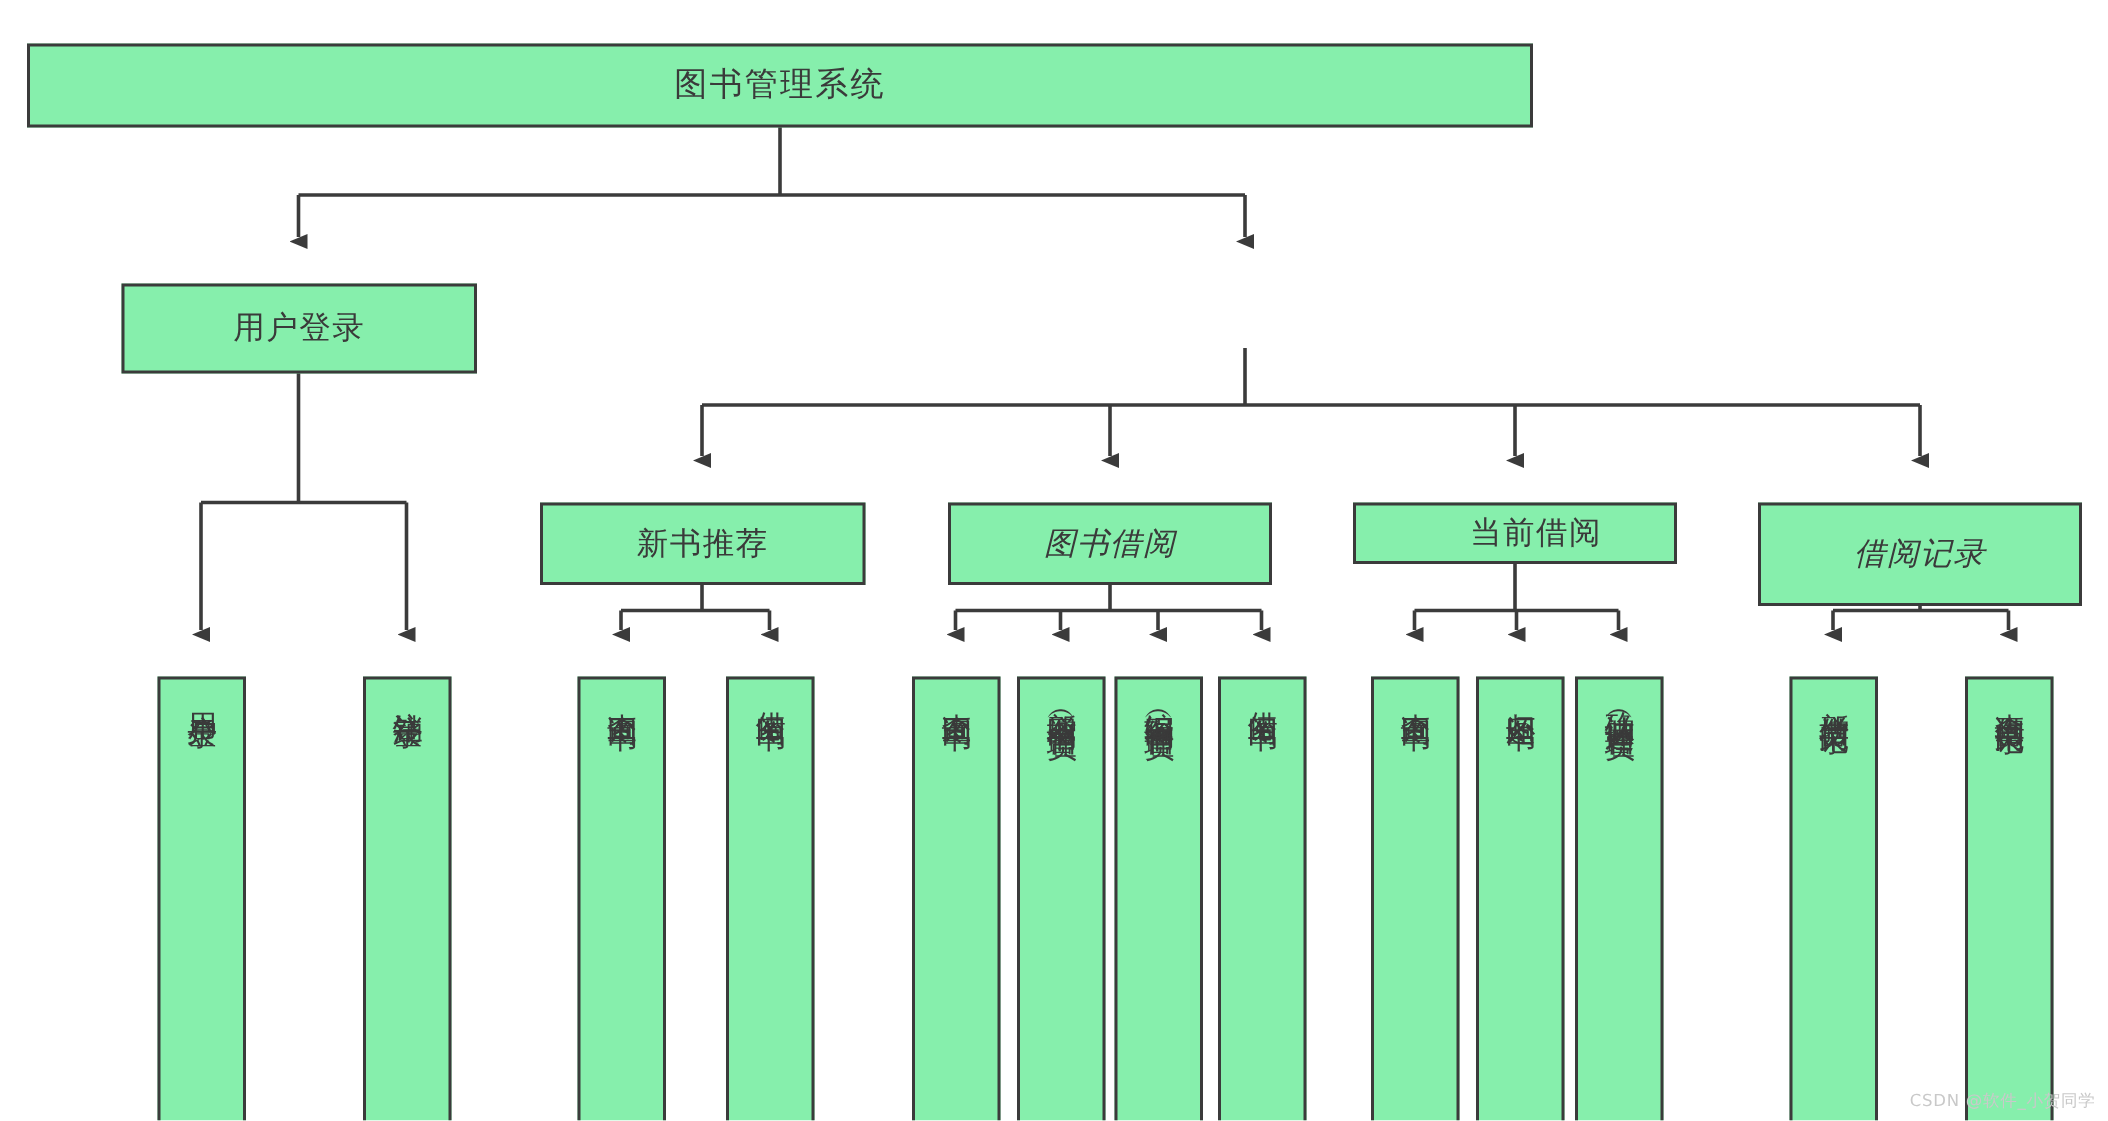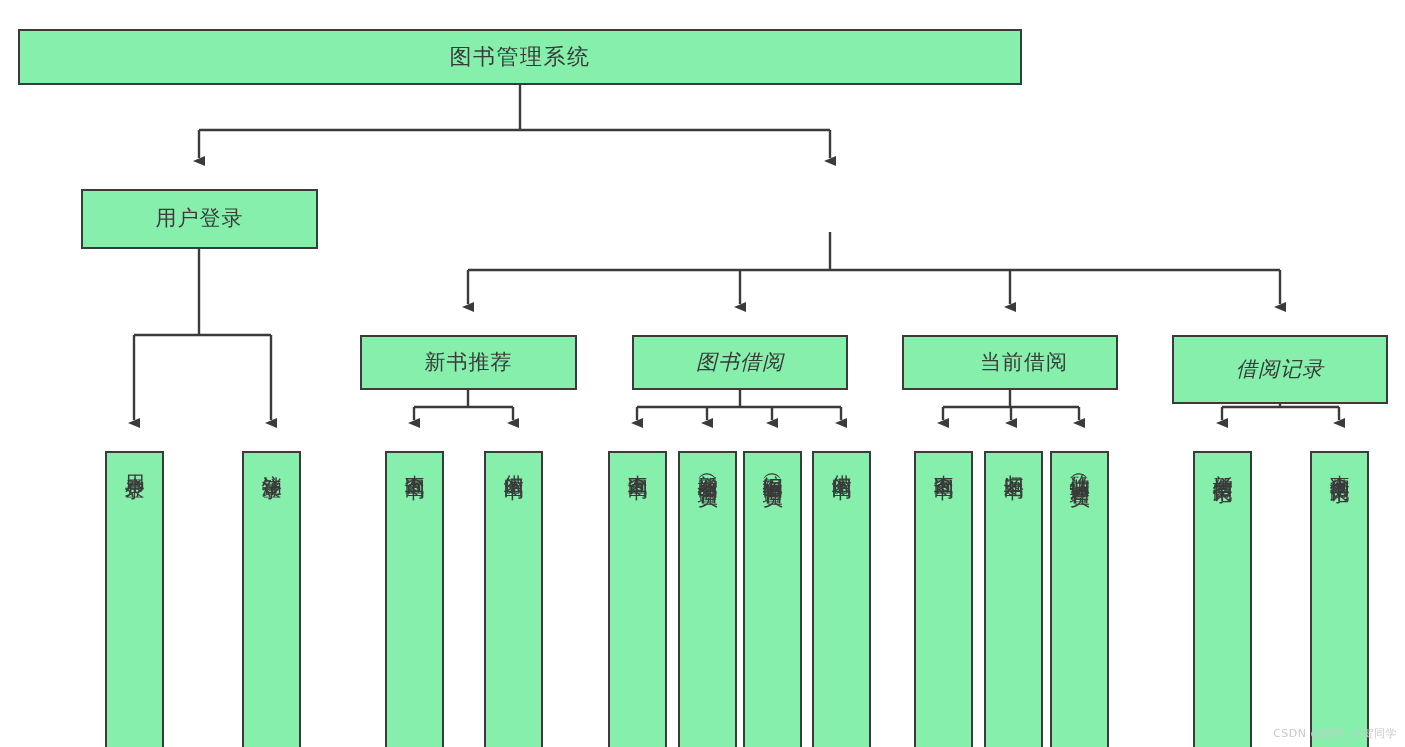--- a/index.html
+++ b/index.html
@@ -133,21 +133,21 @@
   <div class="node h" style="left:81px;top:172px;width:237px;height:60px;">
     <span>用户登录</span>
   </div>
 
   <div class="node h" style="left:360px;top:318px;width:217px;height:55px;">
     <span>新书推荐</span>
   </div>
   <div class="node h" style="left:632px;top:318px;width:216px;height:55px;font-style:italic;">
     <span>图书借阅</span>
   </div>
-  <div class="node h" style="left:902px;top:318px;width:216px;height:55px;padding-left:28px;">
+  <div class="node h" style="left:902px;top:318px;width:216px;height:41px;padding-left:28px;">
     <span>当前借阅</span>
   </div>
   <div class="node h" style="left:1172px;top:318px;width:216px;height:69px;font-style:italic;">
     <span>借阅记录</span>
   </div>
 
   <div class="node v" style="left:105px;top:434px;width:59px;height:300px;">
     <span class="vtext">用户登录</span>
   </div>
   <div class="node v" style="left:242px;top:434px;width:59px;height:300px;">

